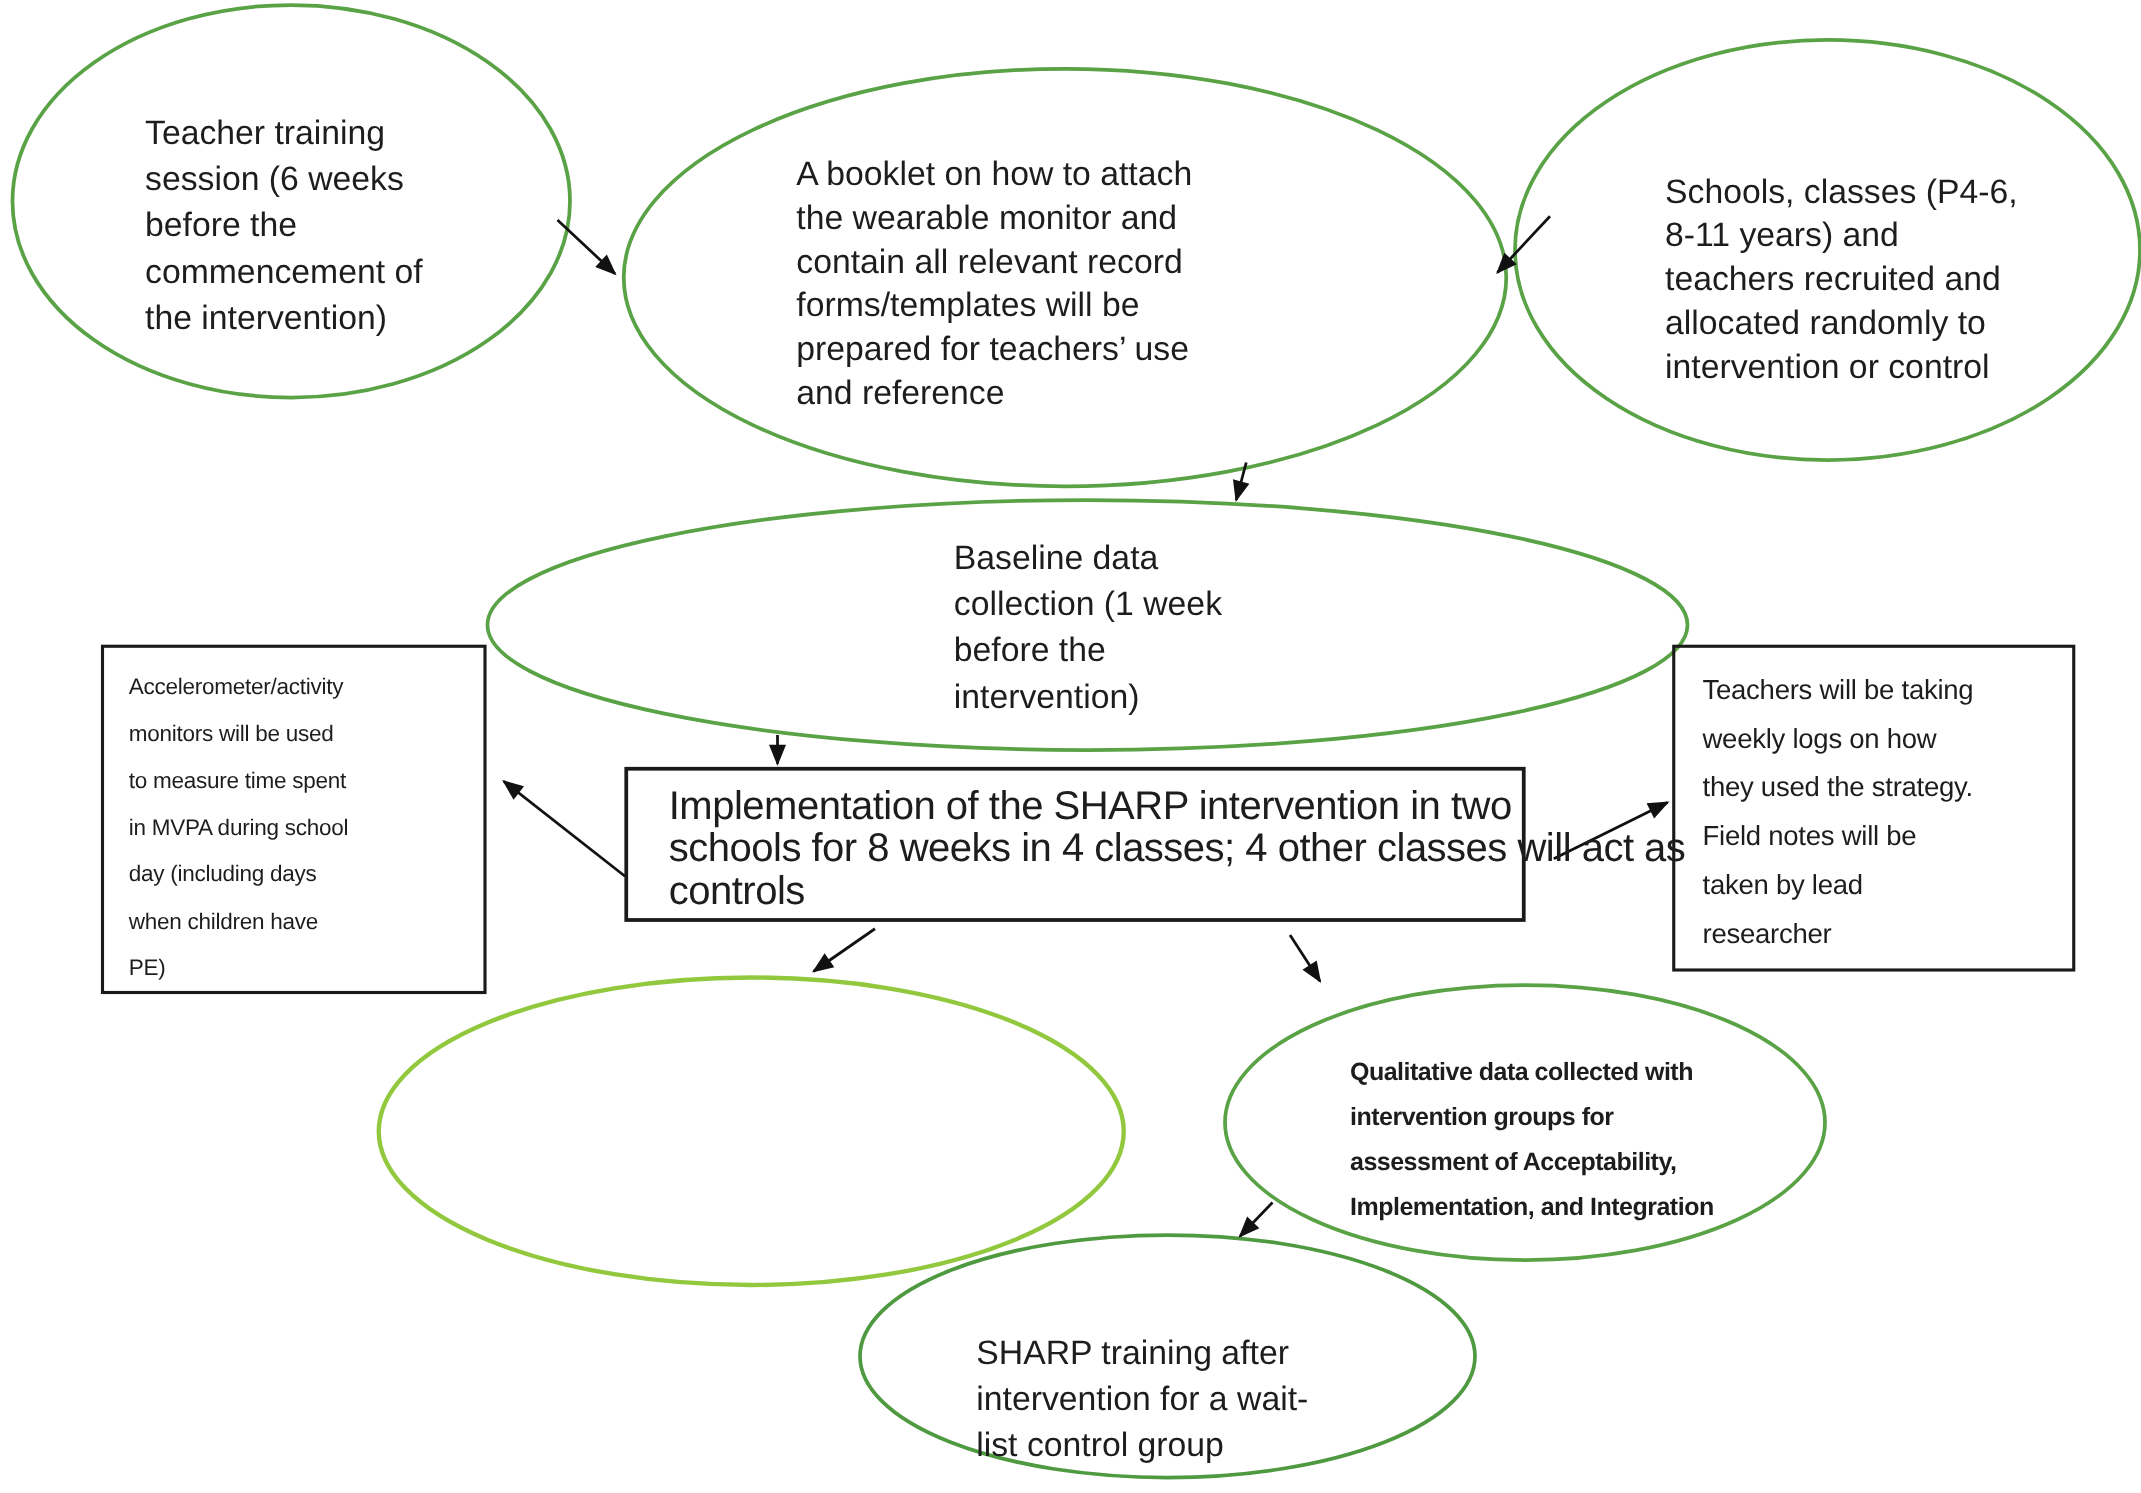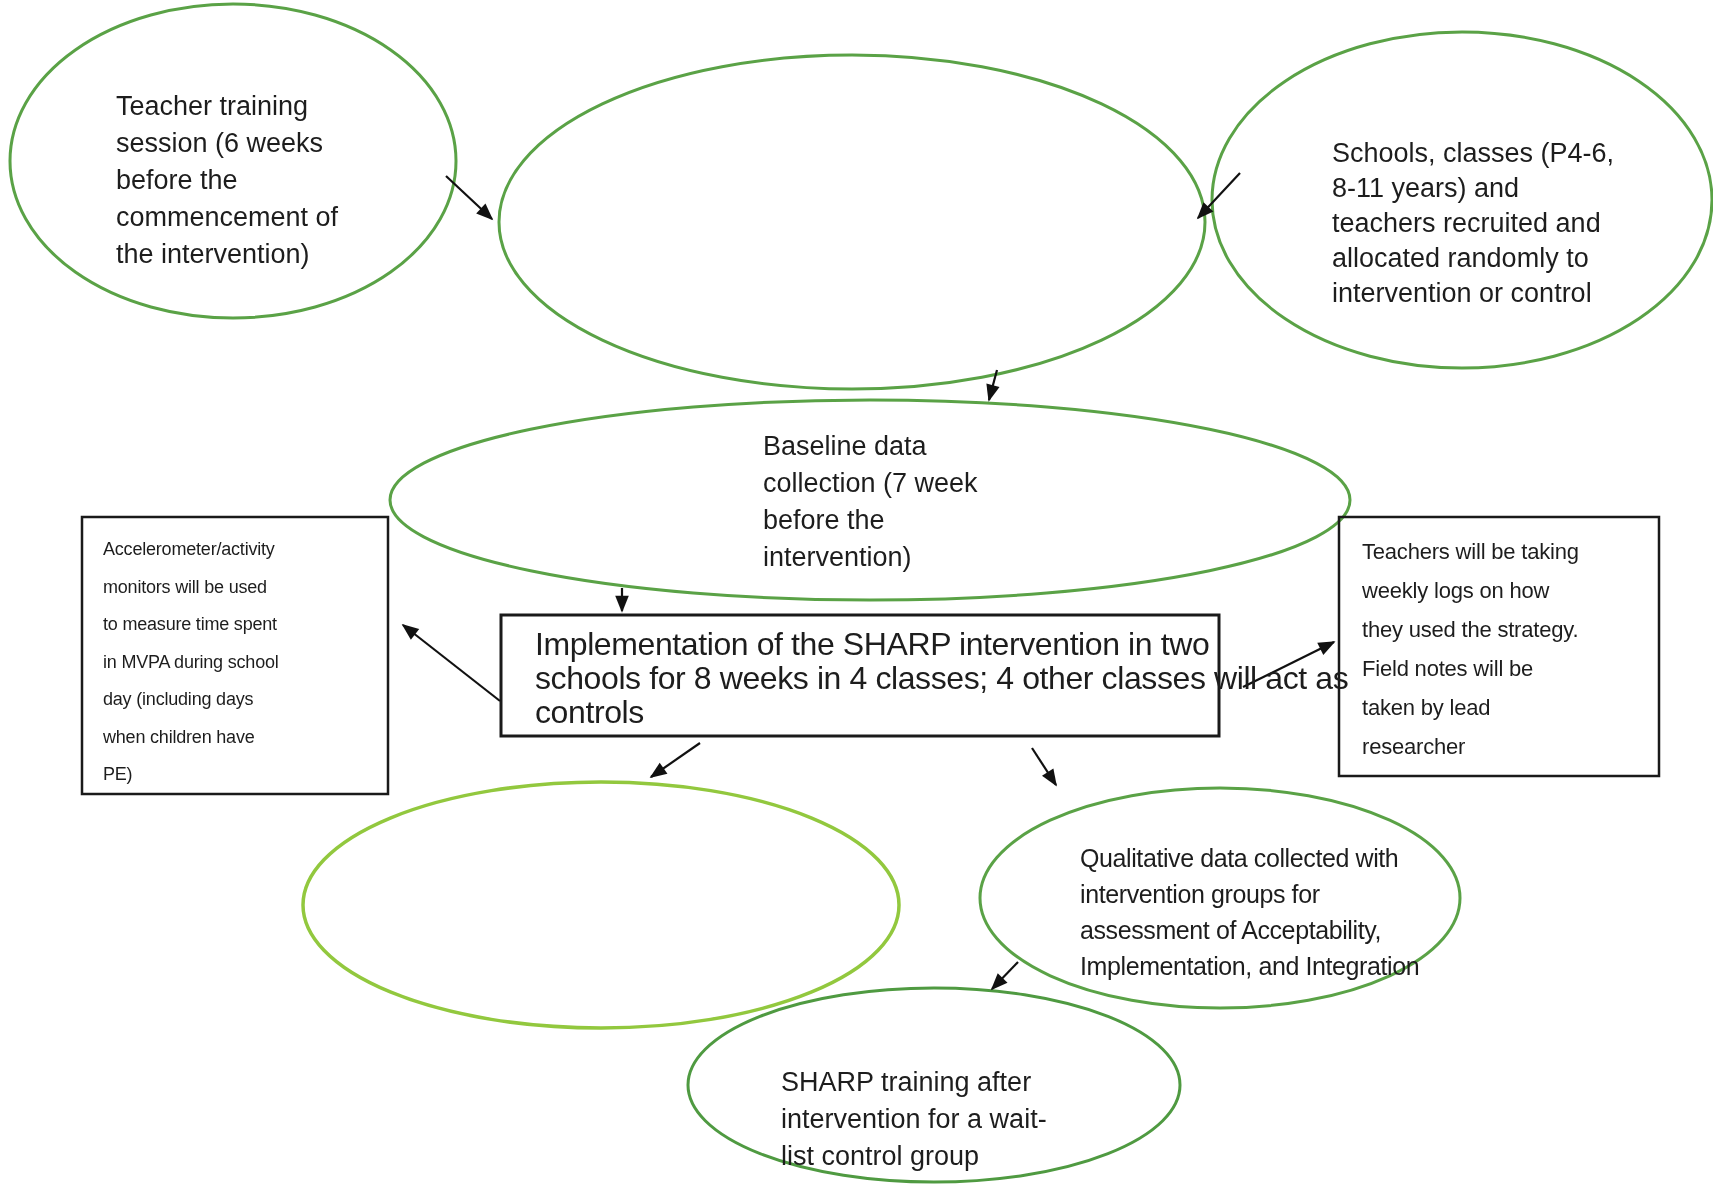--- a/index.html
+++ b/index.html
@@ -53,29 +53,35 @@
     <line x1="1032" y1="748" x2="1056" y2="785" stroke-width="2.2" marker-end="url(#ah)" stroke="#111111"></line>
     <line x1="1018" y1="962" x2="992" y2="989" stroke-width="2.2" marker-end="url(#ah)" stroke="#111111"></line>
   </svg>
 
   <div class="node-text" style="left:116px; top:88px;">Teacher training
 session (6 weeks
 before the
 commencement of
 the intervention)</div>
 
+  <div class="node-text" style="left:637px; top:122px; line-height:35px;">A booklet on how to attach
+the wearable monitor and
+contain all relevant record
+forms/templates will be
+prepared for teachers’ use
+and reference</div>
 
   <div class="node-text" style="left:1332px; top:108px; line-height:35px;margin-top:28px;">Schools, classes (P4-6,
 8-11 years) and
 teachers recruited and
 allocated randomly to
 intervention or control</div>
 
   <div class="node-text" style="left:763px; top:428px;">Baseline data
-collection (7 week
+collection (1 week
 before the
 intervention)</div>
 
   <div class="node-text" style="left:103px; top:531px; font-size:18px; letter-spacing:-0.2px; line-height:37.5px;">Accelerometer/activity
 monitors will be used
 to measure time spent
 in MVPA during school
 day (including days
 when children have
 PE)</div>
@@ -85,21 +91,21 @@
 controls</div>
 
   <div class="node-text" style="left:1362px; top:532px; font-size:22px; letter-spacing:-0.2px; line-height:39px;">Teachers will be taking
 weekly logs on how
 they used the strategy.
 Field notes will be
 taken by lead
 researcher</div>
 
 
-  <div class="node-text" style="left:1080px; top:840px; font-size:25px; letter-spacing:-0.4px; line-height:36px;">Qualitative data collected with
+  <div class="node-text" style="left:1080px; top:840px; font-size:20px; letter-spacing:-0.4px; line-height:36px;font-weight:bold;">Qualitative data collected with
 intervention groups for
 assessment of Acceptability,
 Implementation, and Integration</div>
 
   <div class="node-text" style="left:781px; top:1064px;">SHARP training after
 intervention for a wait-
 list control group</div>
 
 </div>
 

